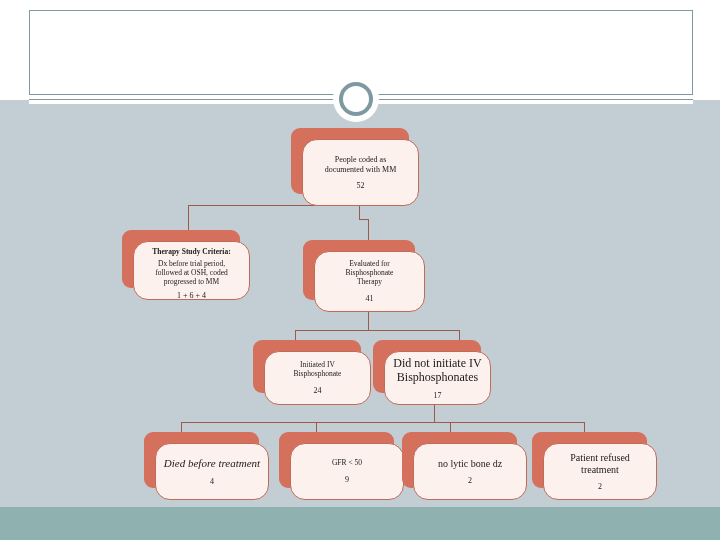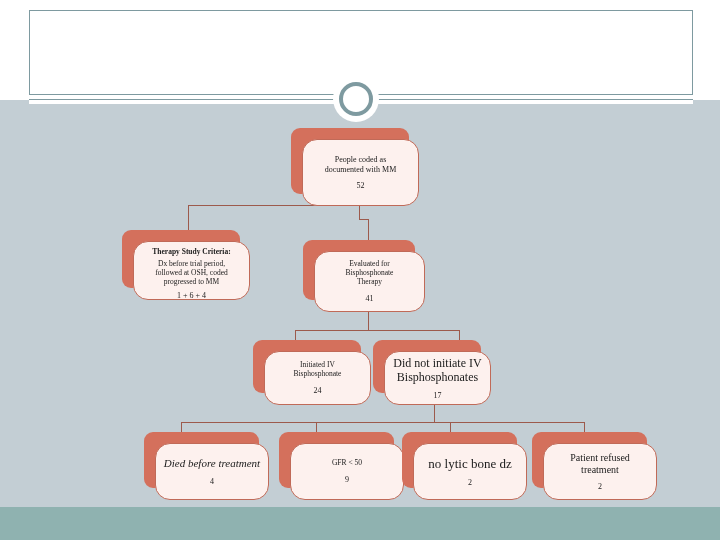--- a/index.html
+++ b/index.html
@@ -186,21 +186,21 @@
       <div class="lines" style="font-size:7.5px;">
         <div>GFR &lt; 50</div>
       </div>
       <div class="num" style="font-size:8px;">9</div>
     </div>
   </div>
 
   <div class="node" style="left:402px;top:432px;width:125px;height:68px;">
     <div class="shadow"></div>
     <div class="card">
-      <div class="lines" style="font-size:13px;">
+      <div class="lines" style="font-size:10px;">
         <div>no lytic bone dz</div>
       </div>
       <div class="num" style="font-size:8px;">2</div>
     </div>
   </div>
 
   <div class="node" style="left:532px;top:432px;width:125px;height:68px;">
     <div class="shadow"></div>
     <div class="card">
       <div class="lines" style="font-size:10px;">

